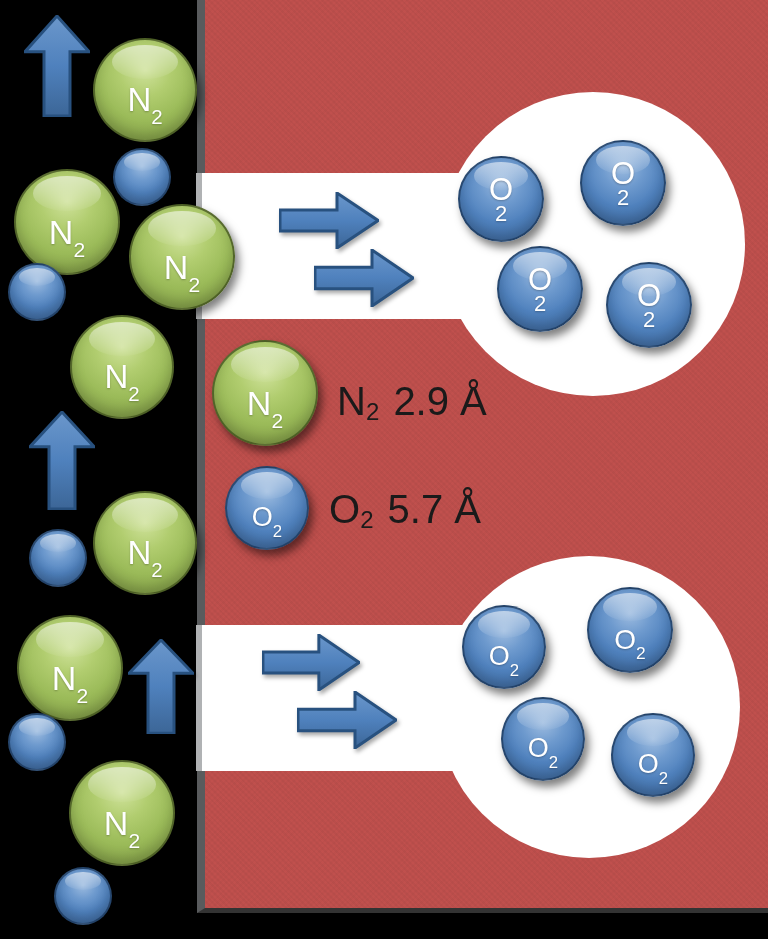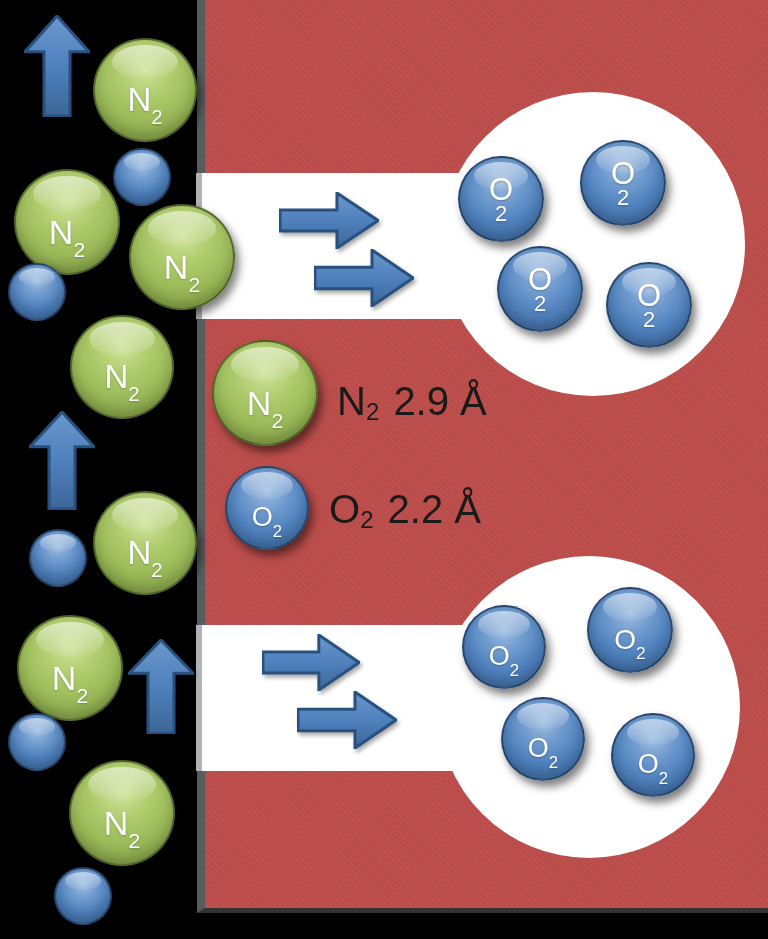--- a/index.html
+++ b/index.html
@@ -77,21 +77,21 @@
       <stop offset="0.5" stop-color="#4f81bd"></stop>
       <stop offset="1" stop-color="#3c6697"></stop>
     </linearGradient>
   </defs>
 </svg>
 
 <div id="stage" style="width: 768px; height: 939px; background: rgb(0, 0, 0);">
   <div class="membrane" style="background: rgb(192, 80, 77); border-left-color: rgb(89, 91, 93); border-bottom-color: rgb(51, 51, 51);"></div>
 
   <div class="lgl" id="lg1" style="left: 337px; top: 379px; color: rgb(26, 26, 26);"><span class="lf">N<sub>2</sub></span> <span>2.9 Å</span></div>
-  <div class="lgl" id="lg2" style="left: 329px; top: 487px; color: rgb(26, 26, 26);"><span class="lf">O<sub>2</sub></span> <span>2.2 Å</span></div>
+  <div class="lgl" id="lg2" style="left: 329px; top: 487px; color: rgb(26, 26, 26);"><span class="lf">O<sub>2</sub></span> <span>5.7 Å</span></div>
 <div class="pore" style="left: 196px; top: 173px; width: 380px; height: 146px; background: rgb(255, 255, 255); border-left-color: rgb(176, 178, 180);"></div>
     <div class="pore" style="left: 196px; top: 625px; width: 380px; height: 146px; background: rgb(255, 255, 255); border-left-color: rgb(176, 178, 180);"></div>
     <div class="chamber" style="left: 441px; top: 92px; width: 304px; height: 304px; background: rgb(255, 255, 255);"></div>
     <div class="chamber" style="left: 438px; top: 556px; width: 302px; height: 302px; background: rgb(255, 255, 255);"></div>
     <div class="mol n2" style="left: 93px; top: 38px; width: 104px; height: 104px;">
       <span class="fl" style="font-size:33px">N<sub>2</sub></span>
     </div>
     <div class="mol o2" style="left: 113px; top: 148px; width: 58px; height: 58px;"></div>
     <div class="mol n2" style="left: 14px; top: 169px; width: 106px; height: 106px;">
       <span class="fl" style="font-size:34px">N<sub>2</sub></span>

